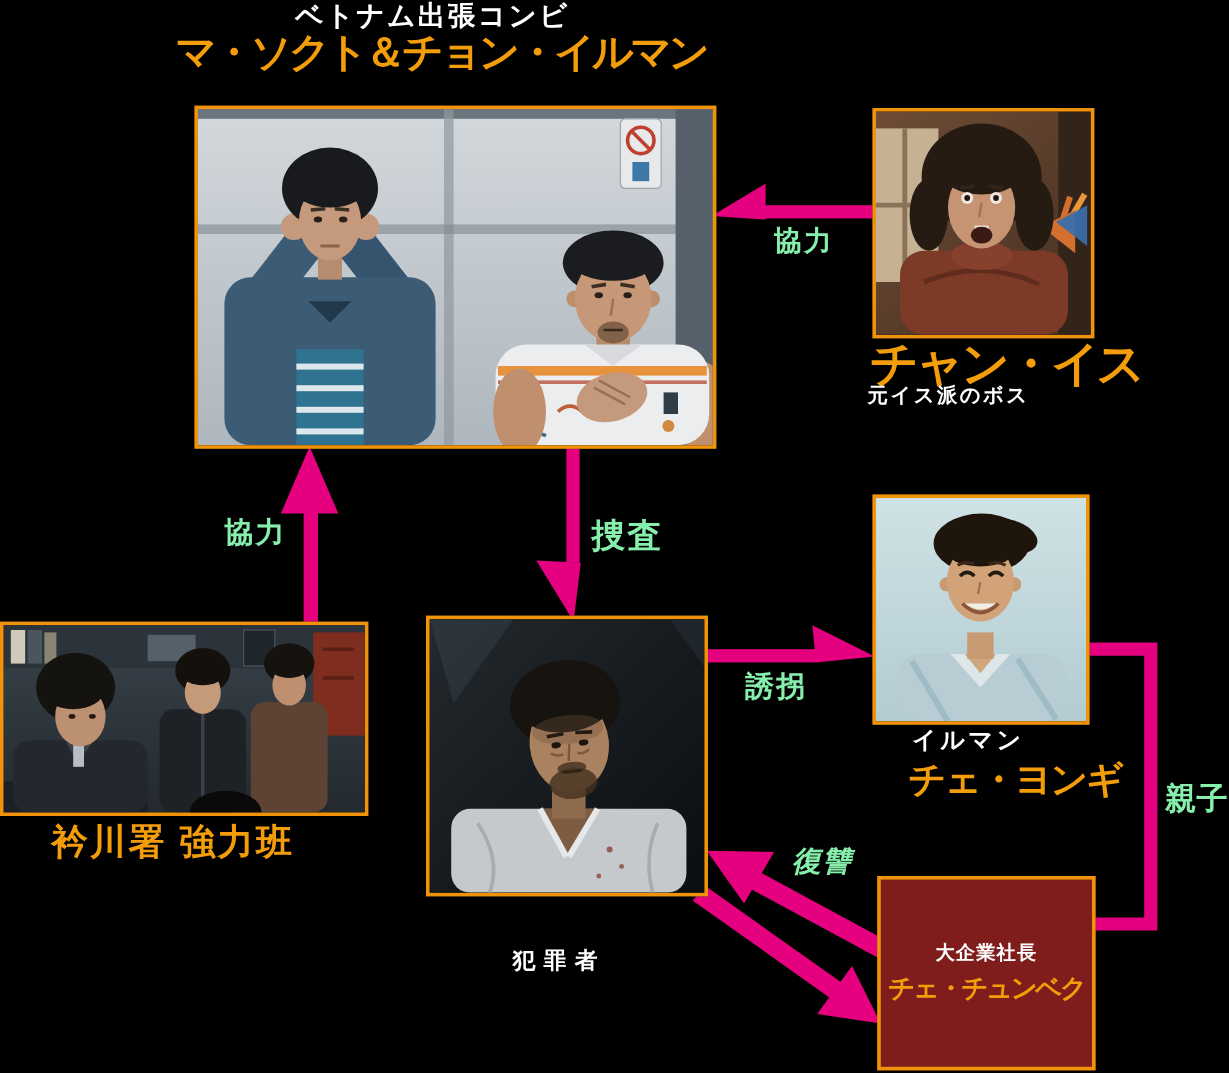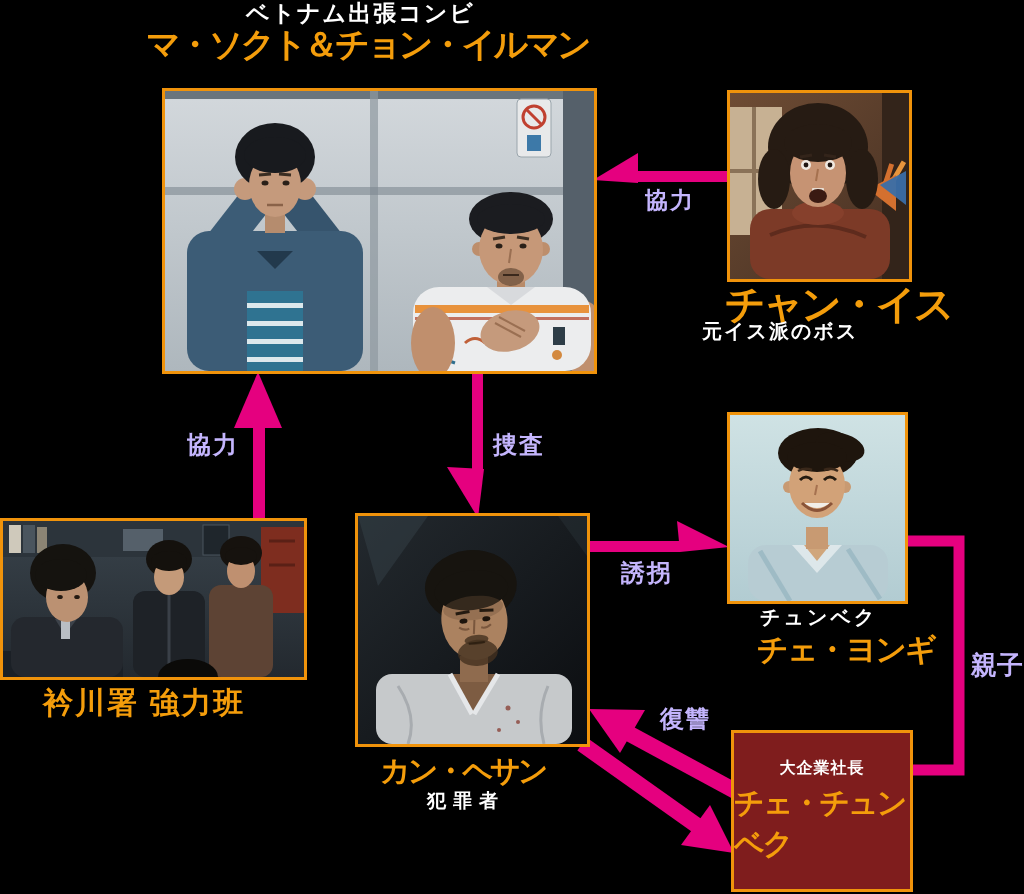--- a/index.html
+++ b/index.html
@@ -12,44 +12,44 @@
   .photo{position:absolute;border:3px solid #F0930B;background:#111;z-index:2;overflow:hidden;}
   .photo svg{display:block;}
   #ph-duo   {left:162px;top:88px;width:435px;height:286px;}
   #ph-jang  {left:727px;top:90px;width:185px;height:192px;}
   #ph-yonggi{left:727px;top:412px;width:181px;height:192px;}
   #ph-kang  {left:355px;top:513px;width:235px;height:234px;}
   #ph-geum  {left:0px;top:518px;width:307px;height:162px;}
   .lbl{position:absolute;white-space:nowrap;z-index:3;line-height:1.05;}
   .orange{color:#F49D0B;}
   .white{color:#FFFFFF;}
-  .pink{color:#c4b5fd;}
+  .pink{color:#86efac;}
   #t-sub      {left:246px;top:1px;font-size:23px;letter-spacing:2px;}
   #t-main     {left:146px;top:27px;font-size:34px;letter-spacing:-3px;}
   #lb-jang-name{left:725px;top:283px;font-size:40px;letter-spacing:-3px;}
-  #lb-jang-role{left:702px;top:321px;font-size:20px;letter-spacing:2px;}
+  #lb-jang-role{left:723px;top:321px;font-size:17px;letter-spacing:2px;}
   #lb-geum     {left:43px;top:687px;font-size:30px;letter-spacing:2px;}
   #lb-kang-name{left:380px;top:755px;font-size:30px;letter-spacing:-3px;}
   #lb-kang-role{left:427px;top:793px;font-size:19px;letter-spacing:7px;font-family:Liberation Mono, monospace;}
   #lb-yon-role {left:760px;top:607px;font-size:20px;letter-spacing:3px;}
   #lb-yon-name {left:726px;top:634px;font-size:31px;letter-spacing:-2px;margin-left:31px;}
   #rl-jang   {left:645px;top:188px;font-size:23px;letter-spacing:2px;}
   #rl-geum   {left:187px;top:432px;font-size:24px;letter-spacing:2px;}
-  #rl-sousa  {left:493px;top:432px;font-size:24px;letter-spacing:2px;}
+  #rl-sousa  {left:493px;top:432px;font-size:28px;letter-spacing:2px;}
   #rl-yukai  {left:621px;top:560px;font-size:24px;letter-spacing:2px;}
   #rl-oyako  {left:971px;top:652px;font-size:26px;}
-  #rl-fukushu{left:660px;top:706px;font-size:24px;letter-spacing:1px;}
+  #rl-fukushu{left:660px;top:706px;font-size:24px;letter-spacing:1px;font-style:italic;}
   #rl-ransom {left:557px;top:827px;font-size:26px;letter-spacing:1px;}
   #box-chunbaek{
     position:absolute;left:731px;top:730px;width:182px;height:162px;z-index:2;
     background:#7f1d1d;border:3px solid #F0930B;display:flex;flex-direction:column;
     align-items:center;justify-content:center;gap:4px;
   }
   #bx-role{font-size:16px;letter-spacing:1px;}
-  #bx-name{font-size:30px;letter-spacing:-2px;}
+  #bx-name{font-size:22px;letter-spacing:-2px;}
 </style>
 </head>
 <body>
 
 <div class="stage">
 
   <svg class="arrows" viewBox="0 0 1024 894">
     <g fill="#E5007F">
 
       <g>
@@ -311,23 +311,22 @@
   </div>
 
   <div id="box-chunbaek">
     <div class="white" id="bx-role">大企業社長</div>
     <div class="orange" id="bx-name">チェ・チュンベク</div>
   </div>
 
   <div class="lbl orange" id="lb-jang-name">チャン・イス</div>
   <div class="lbl white" id="lb-jang-role">元イス派のボス</div>
   <div class="lbl orange" id="lb-geum">衿川署 強力班</div>
-  <div class="lbl orange" id="lb-kang-name">カン・ヘサン</div>
   <div class="lbl white" id="lb-kang-role">犯罪者</div>
-  <div class="lbl white" id="lb-yon-role">チュンベク</div>
+  <div class="lbl white" id="lb-yon-role">イルマン</div>
   <div class="lbl orange" id="lb-yon-name">チェ・ヨンギ</div>
 
   <div class="lbl pink" id="rl-jang">協力</div>
   <div class="lbl pink" id="rl-geum">協力</div>
   <div class="lbl pink" id="rl-sousa">捜査</div>
   <div class="lbl pink" id="rl-yukai">誘拐</div>
   <div class="lbl pink" id="rl-oyako">親子</div>
   <div class="lbl pink" id="rl-fukushu">復讐</div>
 
 </div>

